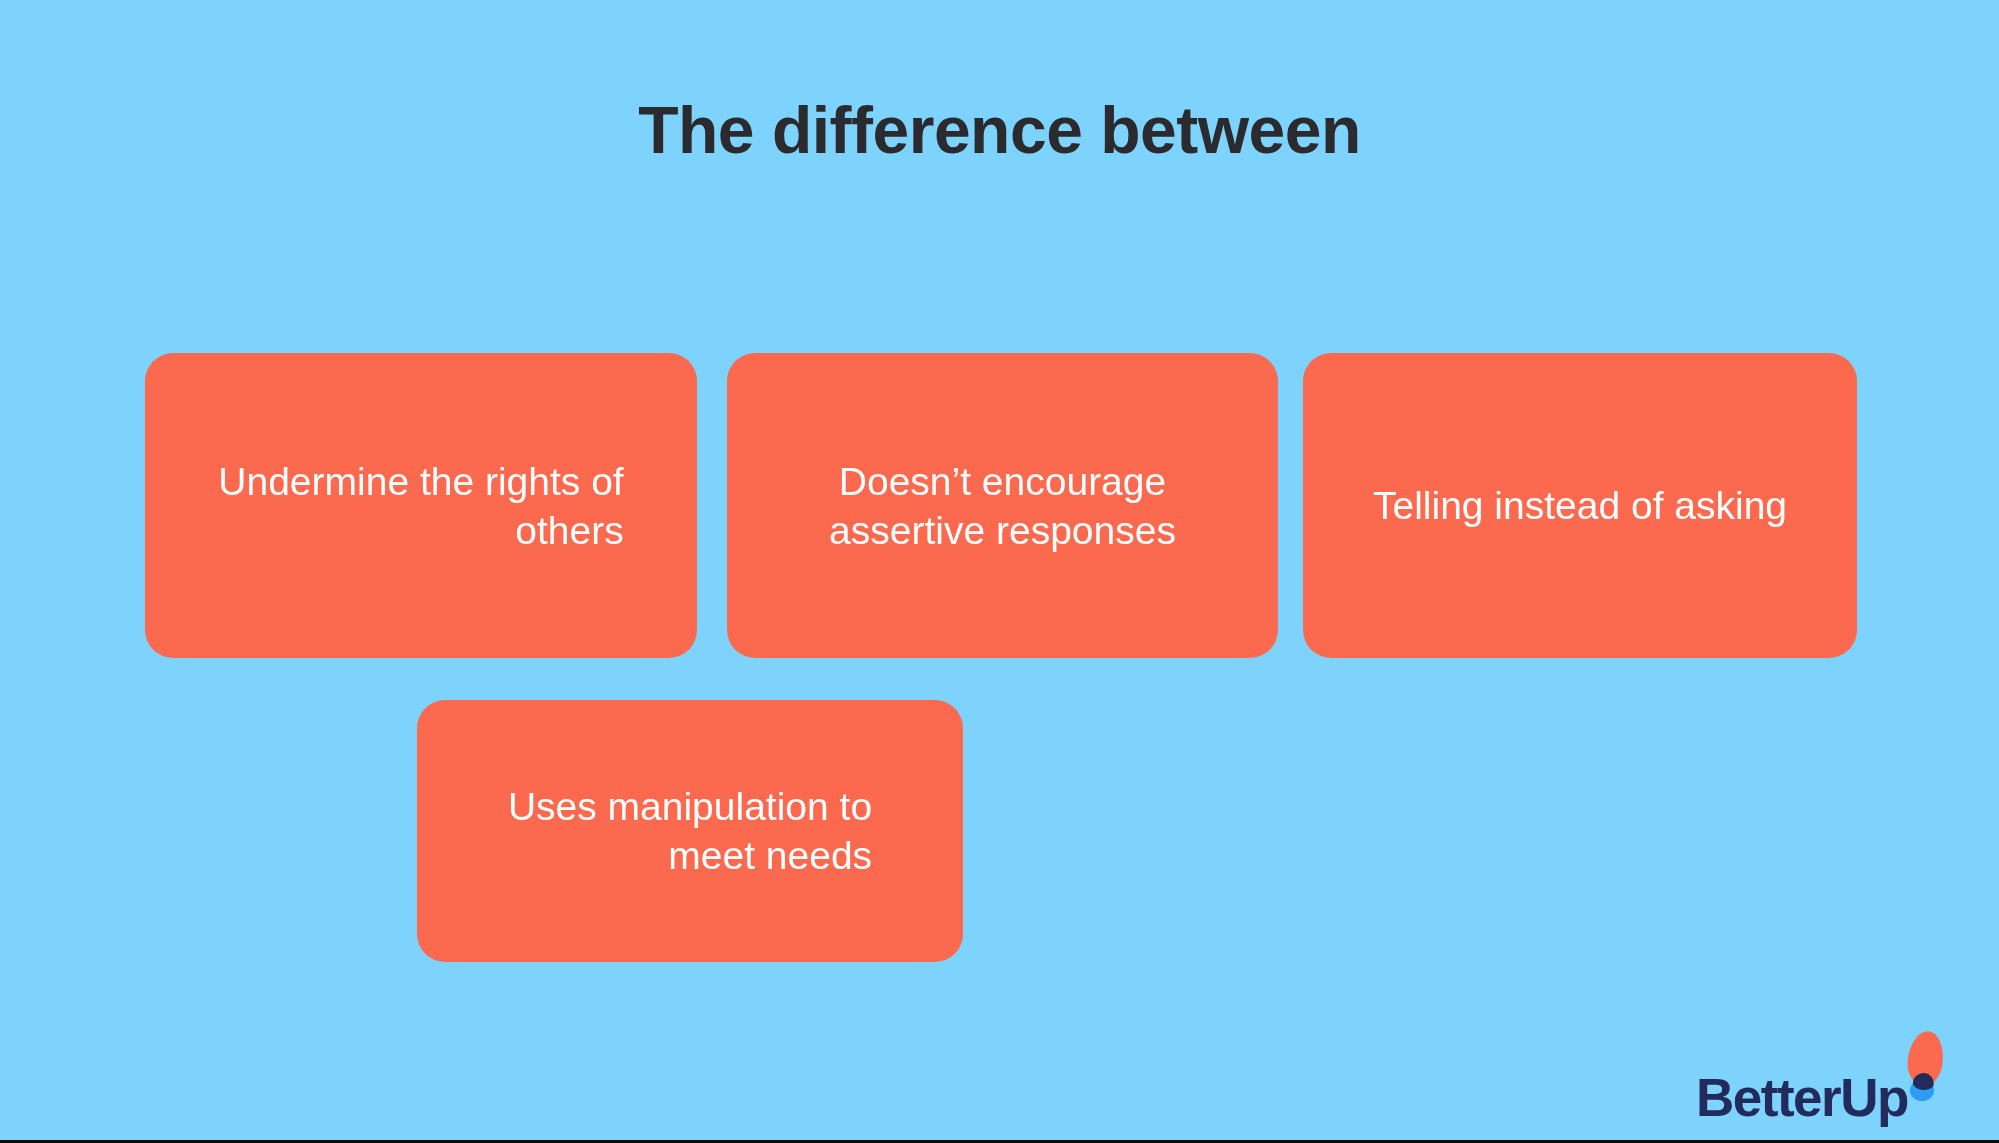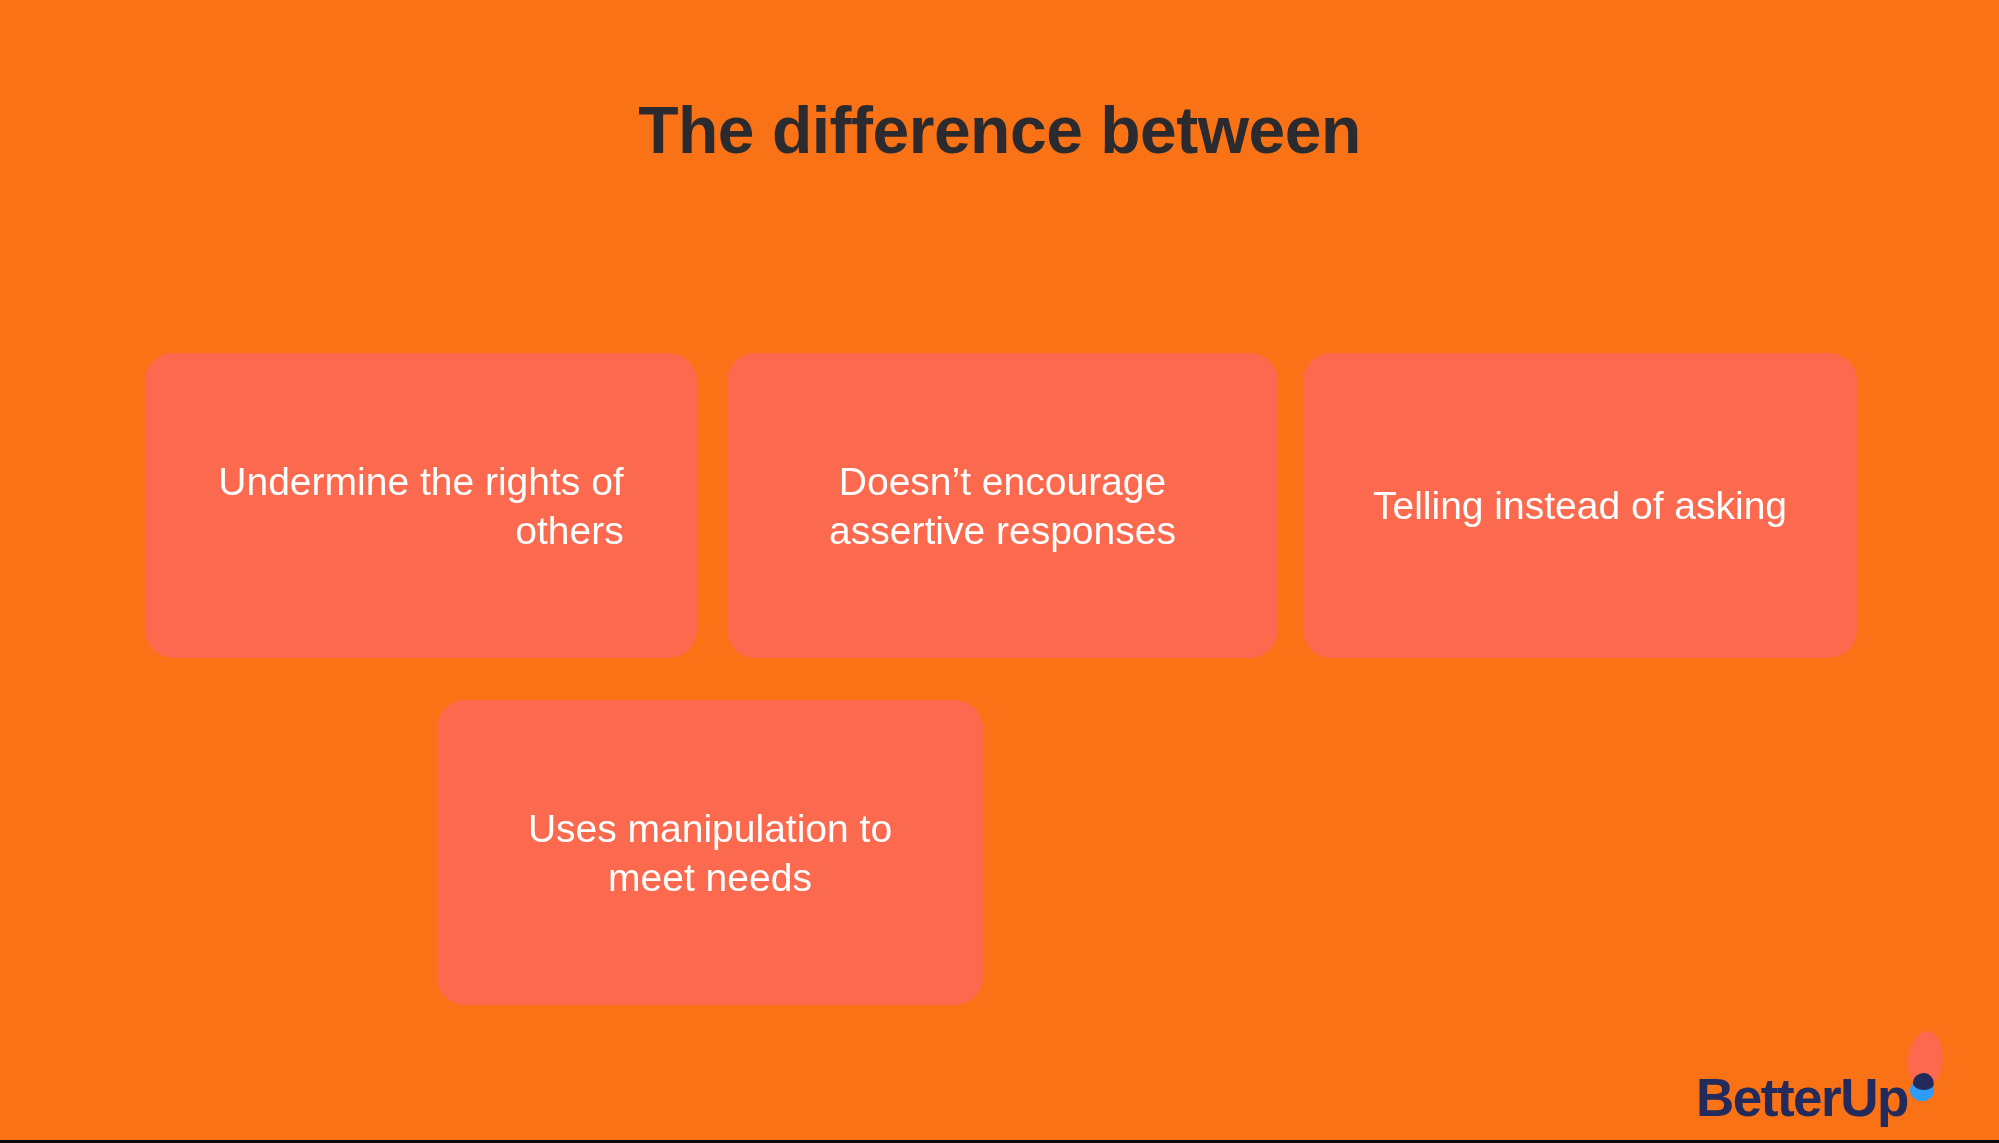--- a/index.html
+++ b/index.html
@@ -5,21 +5,21 @@
   html, body { margin: 0; padding: 0; }
   body {
     width: 1999px; height: 1143px;
     background: #ffffff;
     font-family: "Liberation Sans", sans-serif;
     overflow: hidden;
   }
   .canvas {
     position: relative;
     width: 1999px; height: 1143px;
-    background: #f97316;
+    background: #7dd3fc;
   }
   .title {
     position: absolute;
     left: 0; top: 96px; width: 1999px;
     margin: 0;
     text-align: center;
     color: #2b2b2f;
     font-size: 66px;
     font-weight: 700;
     line-height: 68px;
@@ -41,21 +41,21 @@
     font-weight: 400;
     line-height: 49px;
     white-space: pre-line;
     padding: 0 30px;
   }
   
   .card-1 { left: 145px;  top: 353px; width: 552px; height: 305px; text-align: right; }
   .card-2 { left: 727px;  top: 353px; width: 551px; height: 305px; }
   .card-3 { left: 1303px; top: 353px; width: 554px; height: 305px; }
   
-  .card-4 { left: 437px;  top: 700px; width: 546px; height: 305px; }
+  .card-4 { left: 417px;  top: 700px; width: 546px; height: 262px; text-align: right; }
   .card-5 { left: 1008px; top: 700px; width: 554px; height: 305px; }
 
   .logo {
     position: absolute;
     left: 1690px; top: 1029px;
     width: 270px; height: 110px;
   }
   .wordmark {
     position: absolute;
     left: 6px; top: 38px;

